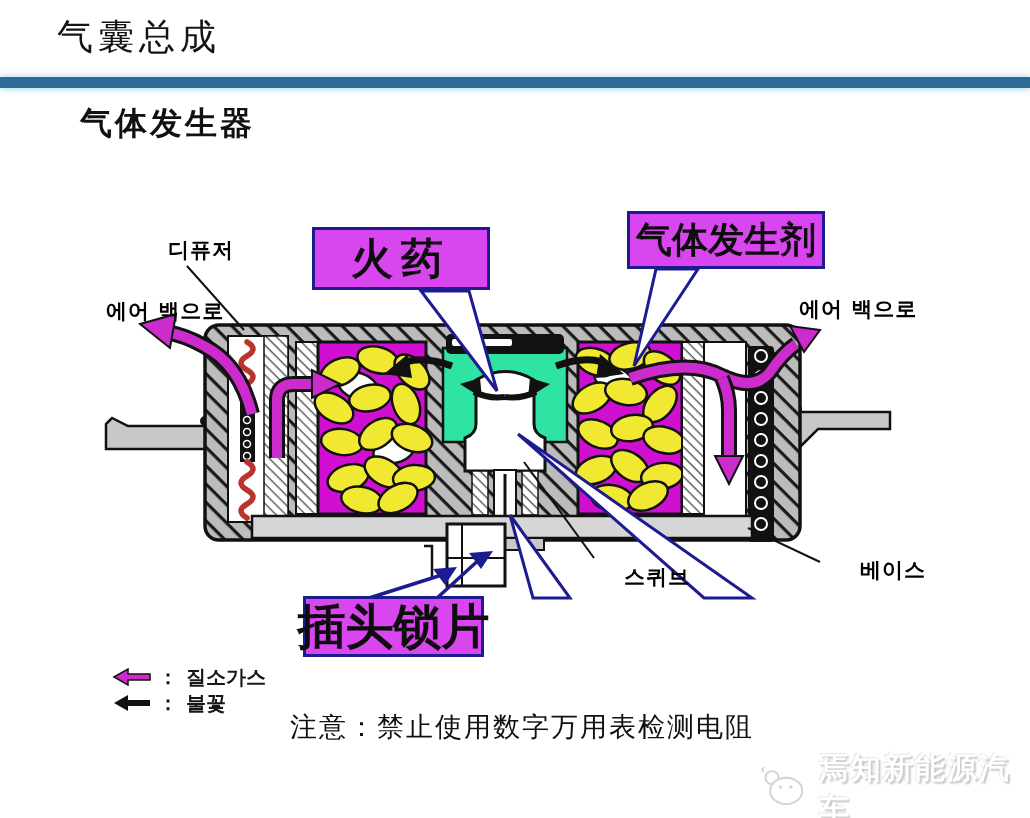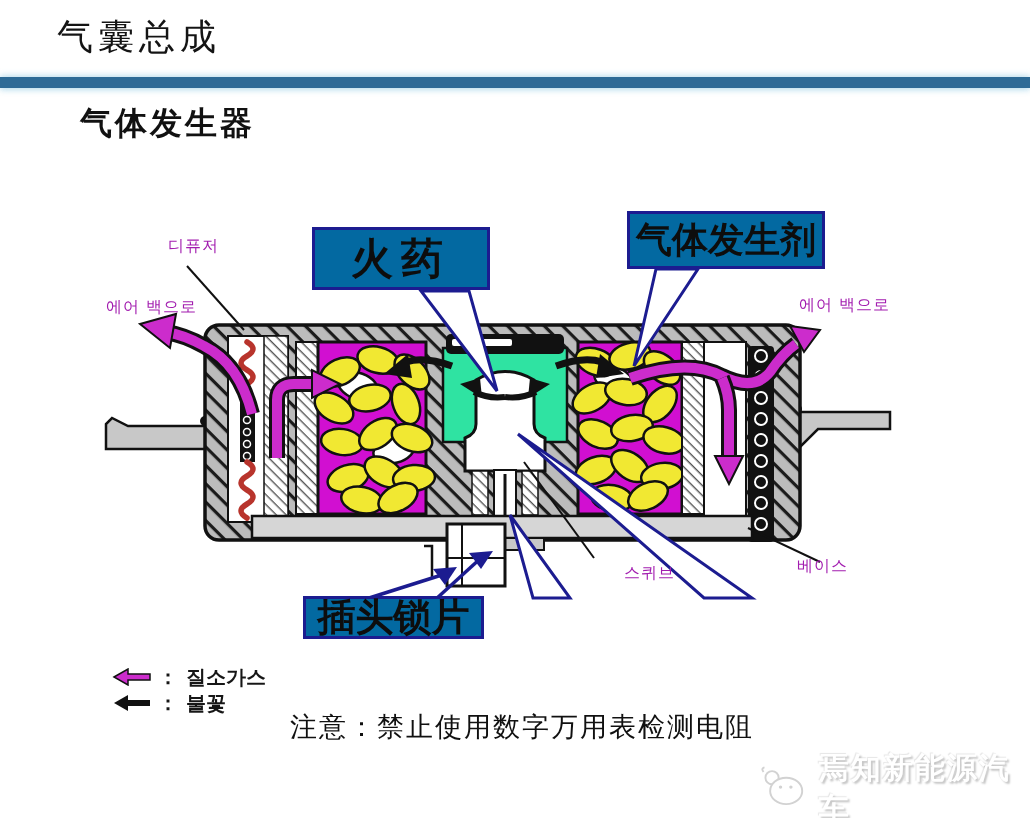--- a/index.html
+++ b/index.html
@@ -5,33 +5,33 @@
   html,body{margin:0;padding:0;background:#fff;}
   #slide{position:relative;width:1030px;height:818px;background:#ffffff;overflow:hidden;
          font-family:"Liberation Serif","DejaVu Serif",serif;}
   .abs{position:absolute;}
   
   #page-title{left:57px;top:13px;font-size:36px;letter-spacing:5px;color:#141414;z-index:4;}
   #divider{left:0;top:77px;width:1030px;height:11px;background:#2e6b96;z-index:2;
            box-shadow:0 2px 6px rgba(120,190,220,.45), 0 -2px 6px rgba(120,190,220,.35);}
   #subtitle{left:80px;top:102px;font-size:32px;font-weight:bold;letter-spacing:3px;color:#111;z-index:4;}
   
-  .klabel{font-family:"DejaVu Sans","Liberation Sans",sans-serif;font-size:16px;color:#a21caf;
-          letter-spacing:1px;z-index:2;white-space:nowrap;font-weight:normal;}
+  .klabel{font-family:"DejaVu Sans","Liberation Sans",sans-serif;font-size:21px;color:#000000;
+          letter-spacing:1px;z-index:2;white-space:nowrap;font-weight:bold;}
   #lbl-diffuser{left:168px;top:236px;}
   #lbl-airbag-left{left:106px;top:297px;}
   #lbl-airbag-right{left:799px;top:295px;}
   #lbl-squib{left:596px;top:563px;margin-left:28px;}
-  #lbl-base{left:797px;top:556px;}
-  
-  .callout{border:3px solid #1c1c90;background:#0369a1;display:flex;align-items:center;justify-content:center;
+  #lbl-base{left:860px;top:556px;}
+  
+  .callout{border:3px solid #1c1c90;background:#d946ef;display:flex;align-items:center;justify-content:center;
            font-weight:bold;color:#0d0d0d;z-index:3;box-sizing:border-box;white-space:nowrap;}
   #box-gunpowder{left:312px;top:227px;width:178px;height:63px;font-size:42px;letter-spacing:8px;}
   #box-generant{left:627px;top:211px;width:198px;height:58px;font-size:36px;}
-  #box-plug{left:303px;top:596px;width:181px;height:43px;font-size:38px;}
+  #box-plug{left:303px;top:596px;width:181px;height:61px;font-size:48px;}
   #box-short{left:507px;top:596px;width:154px;height:61px;font-size:38px;}
   #box-igniter{left:677px;top:596px;width:181px;height:61px;font-size:38px;letter-spacing:4px;}
   
   #legend{left:112px;top:664px;z-index:2;}
   .legend-row{display:flex;align-items:center;height:26px;
               font-family:"DejaVu Sans","Liberation Sans",sans-serif;font-size:20px;font-weight:bold;color:#161616;}
   .legend-row svg{margin-right:6px;}
   .legend-sep{margin-right:8px;}
   
   #note{left:269px;top:709px;font-size:27px;letter-spacing:2px;color:#101010;z-index:2;white-space:nowrap;margin-left:21px;}

